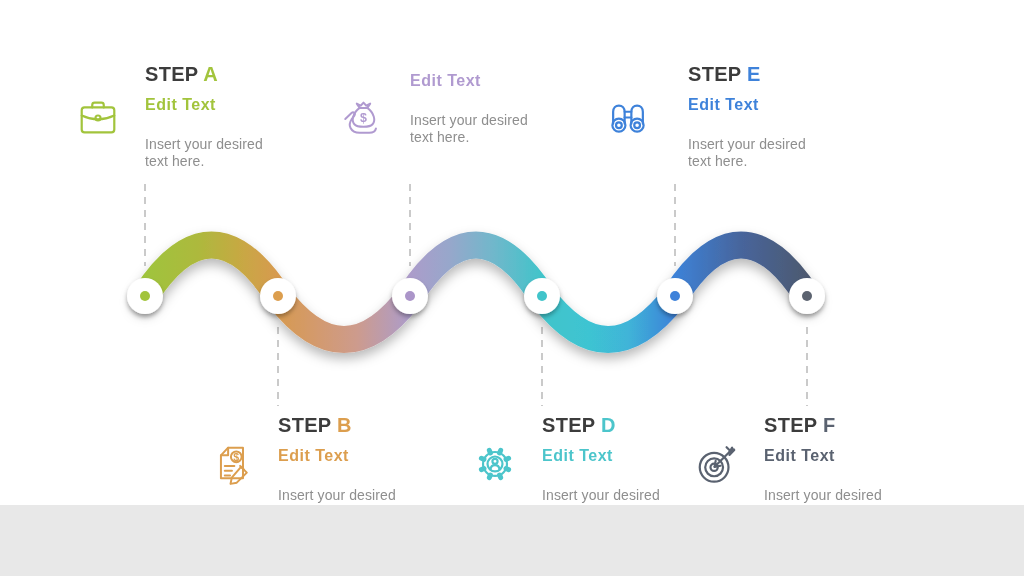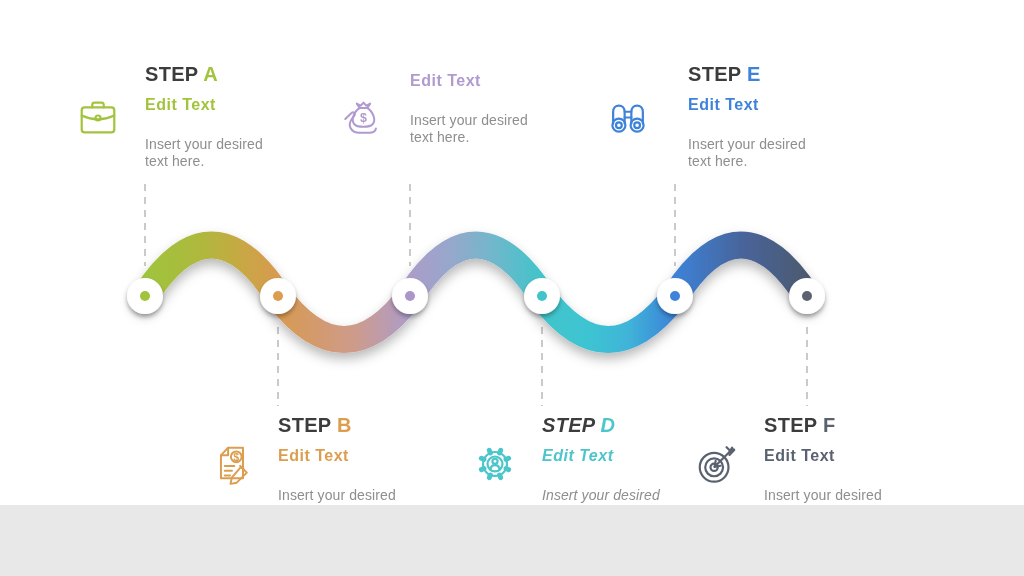--- a/index.html
+++ b/index.html
@@ -154,21 +154,21 @@
         <path d="M37.5,31 l-4,-4"></path>
       </svg>
     </span>
     <div class="texts">
       <h3><span>STEP</span> <span class="letter">B</span></h3>
       <div class="edit">Edit Text</div>
       <p class="desc">Insert your desired text here.</p>
     </div>
   </div>
 
-  <div class="step bottom" style="left: 472px; font-style: italic; --accent: #4cc5cb;">
+  <div class="step bottom" style="left: 472px; --accent: #4cc5cb;">
     <span class="icon">
       <svg viewBox="0 0 48 48" fill="none" stroke="currentColor" stroke-width="2.2" stroke-linecap="round" stroke-linejoin="round" style="color:var(--accent)">
         <circle cx="24" cy="25" r="12.5"></circle>
         <g stroke-width="5">
           <line x1="35.5" y1="29.8" x2="38.2" y2="30.9"></line>
           <line x1="28.8" y1="36.5" x2="29.9" y2="39.2"></line>
           <line x1="19.2" y1="36.5" x2="18.1" y2="39.2"></line>
           <line x1="12.5" y1="29.8" x2="9.8" y2="30.9"></line>
           <line x1="12.5" y1="20.2" x2="9.8" y2="19.1"></line>
           <line x1="19.2" y1="13.5" x2="18.1" y2="10.8"></line>

